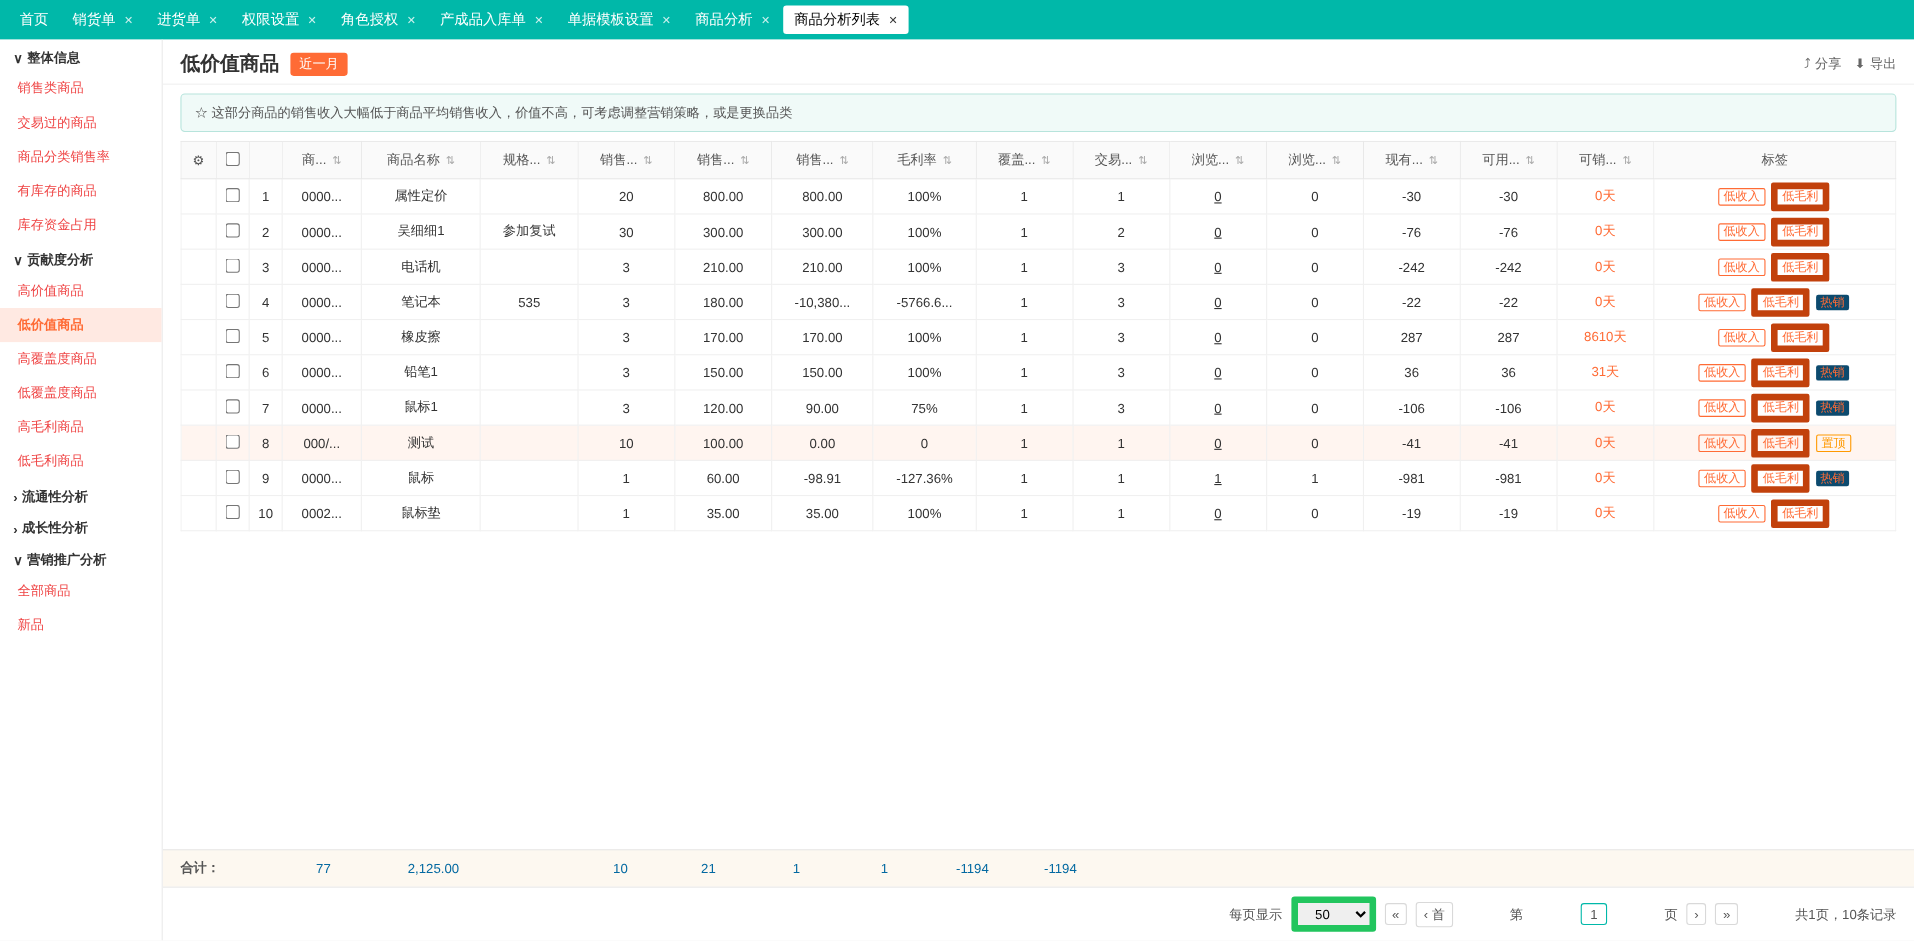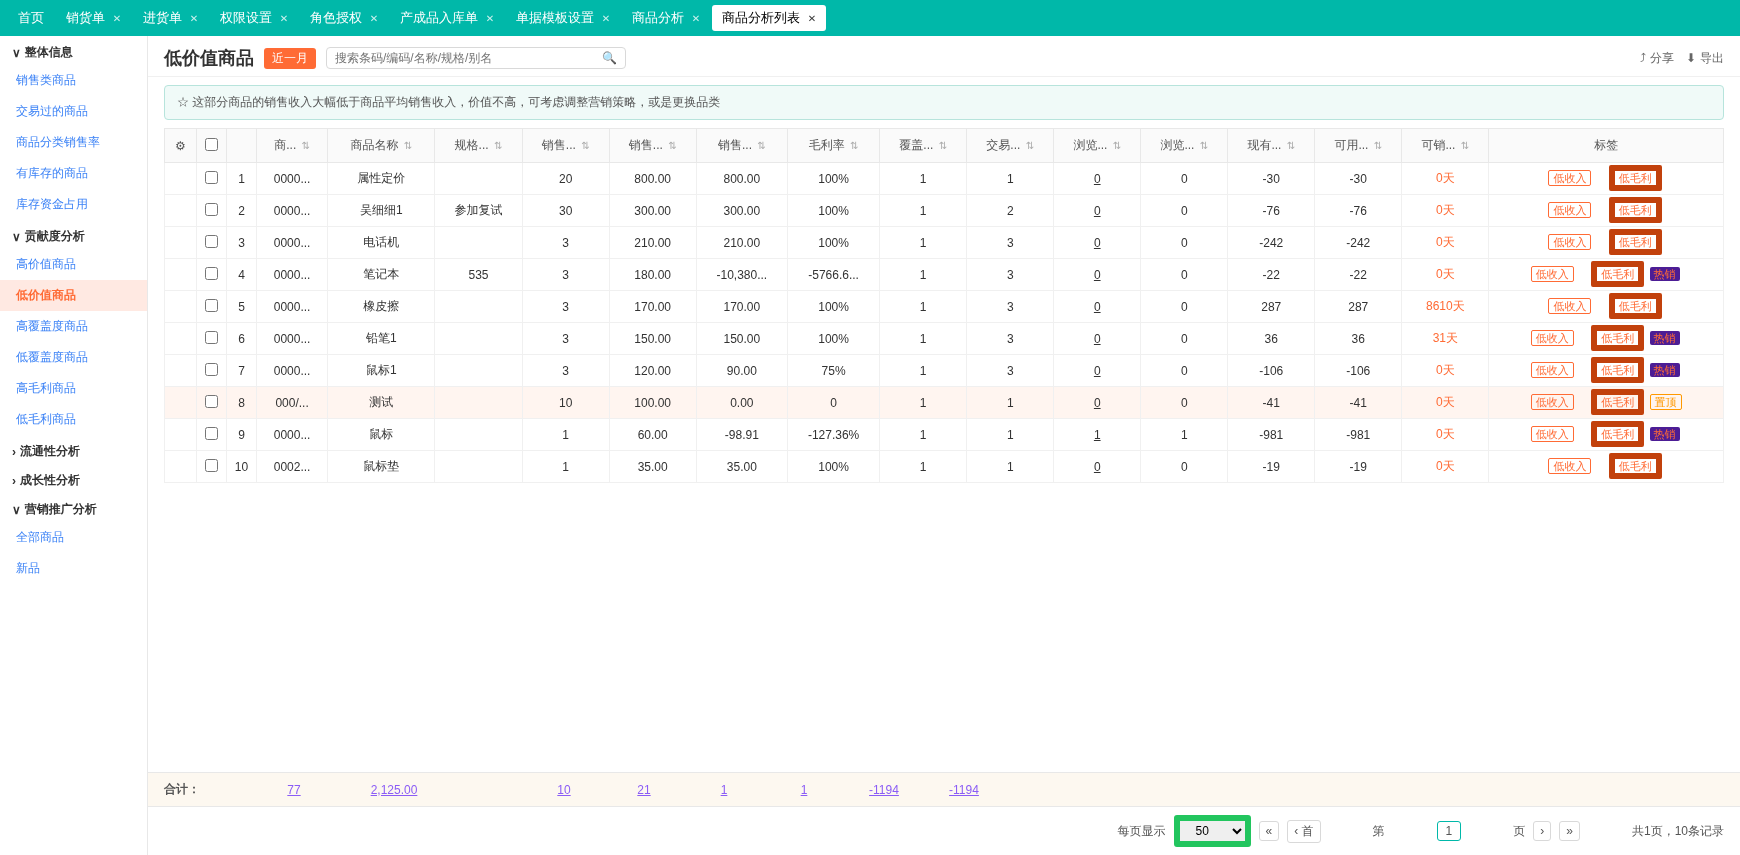--- a/index.html
+++ b/index.html
@@ -44,21 +44,21 @@
       padding: 8px 12px 4px;
       font-weight: bold;
       font-size: 12px;
       display: flex;
       align-items: center;
       gap: 4px;
       cursor: pointer;
     }
     .sidebar-item {
       padding: 7px 16px;
-      color: #3b82f6;
+      color: #ef4444;
       cursor: pointer;
       white-space: nowrap;
     }
     .sidebar-item.active { background: #ffe9e2; color: #ff6b35; font-weight: bold; }
 
     
     .content-area {
       flex: 1;
       display: flex;
       flex-direction: column;
@@ -156,23 +156,23 @@
     }
     thead th .sort-icon { color: #aaa; font-size: 10px; margin-left: 2px; }
     tbody td {
       border: 1px solid #f0f0f0;
       padding: 7px 6px;
       text-align: center;
       color: #333;
       white-space: nowrap;
     }
     tbody tr.row-highlight { background: #fff5f0; }
-    .tag-low-income { color: #ff6b35; border: 1px solid #ff6b35; border-radius: 2px; padding: 1px 4px; margin-right: 14px; font-size: 11px; }
+    .tag-low-income { color: #ff6b35; border: 1px solid #ff6b35; border-radius: 2px; padding: 1px 4px; margin-right: 2px; font-size: 11px; }
     .tag-low-profit { color: #ff6b35; border: 6px solid #c2410c; border-radius: 2px; padding: 1px 4px; margin-right: 2px; font-size: 11px; }
-    .tag-hot { color: #ff6b35; background: #4c1d95; border-radius: 2px; padding: 1px 4px; margin-right: 2px; font-size: 11px; }
+    .tag-hot { color: #ff6b35; background: #0c4a6e; border-radius: 2px; padding: 1px 4px; margin-right: 2px; font-size: 11px; }
     .tag-other { color: #ff9900; border: 1px solid #ff9900; border-radius: 2px; padding: 1px 4px; font-size: 11px; }
     .days-tag { color: #ff6b35; font-size: 12px; margin-top: 17px; }
     .underline { text-decoration: underline; cursor: pointer; color: #333; }
 
     
     .table-footer {
       border-top: 1px solid #e8e8e8;
       background: #fdf8f0;
       padding: 8px 16px;
       display: flex;
@@ -180,23 +180,22 @@
       flex-shrink: 0;
     }
     .footer-label { color: #555; font-weight: bold; margin-right: 20px; min-width: 60px; }
     .footer-cells {
       display: flex;
       gap: 0;
       flex: 1;
     }
     .footer-cell {
       text-align: center;
-      color: #8b5cf6;
+      color: #0369a1;
       padding: 0 6px;
-      text-decoration: underline;
     }
 
     
     .pagination-bar {
       display: flex;
       align-items: center;
       justify-content: flex-end;
       padding: 8px 16px;
       gap: 8px;
       border-top: 1px solid #e8e8e8;
@@ -282,24 +281,20 @@
     </div>
     <div class="sidebar-item">全部商品</div>
     <div class="sidebar-item">新品</div>
   </div>
 
   <div class="content-area">
 
     <div class="content-header">
       <span class="page-title">低价值商品</span>
       <button class="tag-btn">近一月</button>
-      <div class="search-box">
-        <input type="text" placeholder="搜索条码/编码/名称/规格/别名" style="">
-        <span style="color:#aaa; cursor:pointer;">🔍</span>
-      </div>
       <div class="header-actions">
         <div class="action-btn">
           <span>⤴</span>
           <span>分享</span>
         </div>
         <div class="action-btn">
           <span>⬇</span>
           <span>导出</span>
         </div>
       </div>

